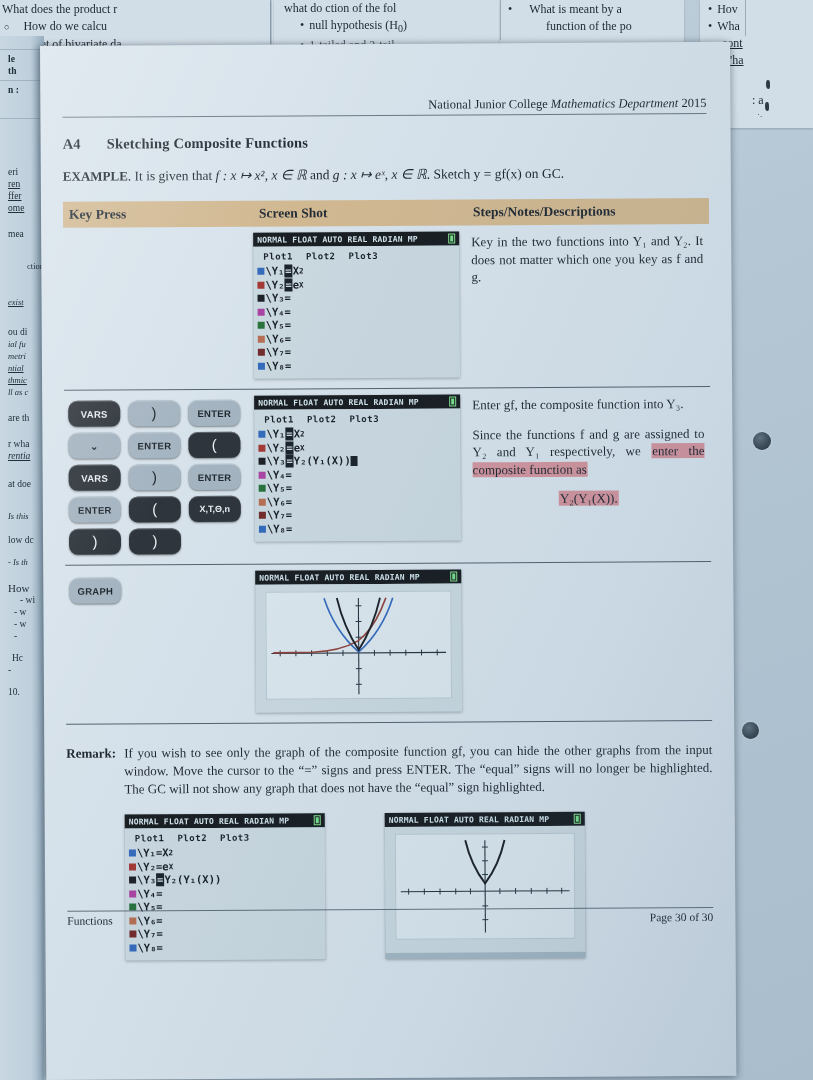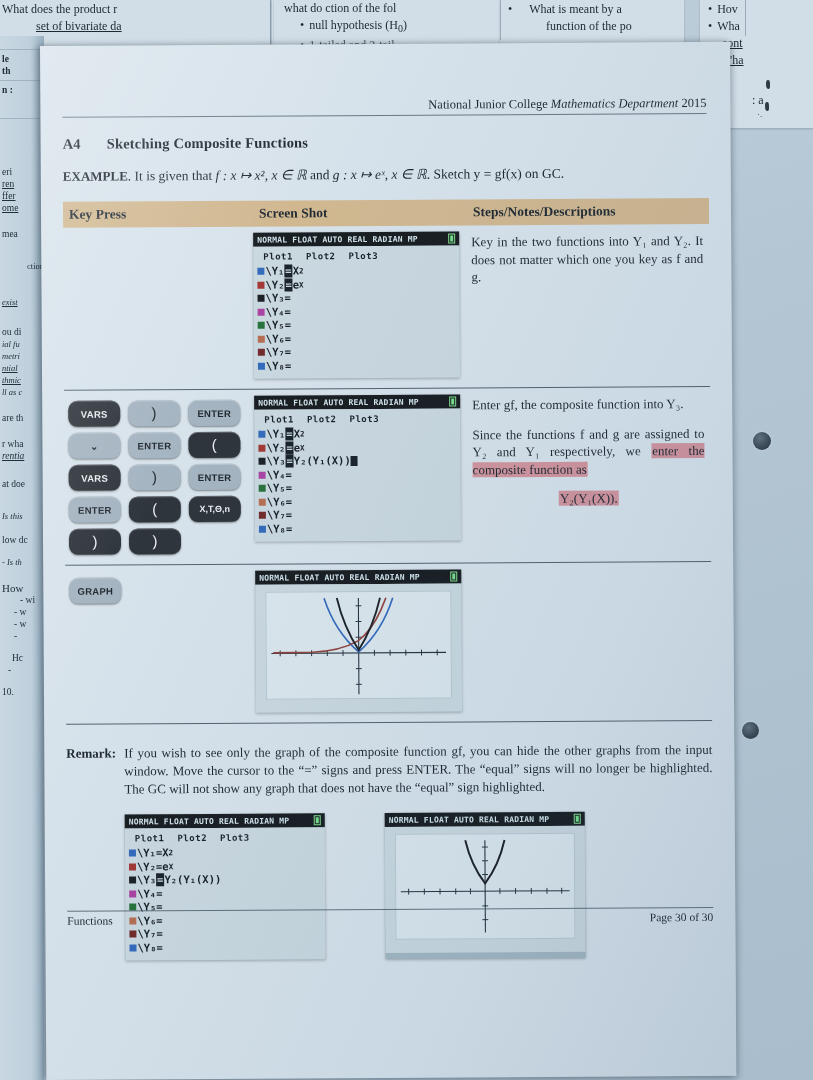--- a/index.html
+++ b/index.html
@@ -33,21 +33,21 @@
   .vrule { position:absolute; width:1px; background:#6d8294; opacity:.55; }
 
   
   #left-strip {
     position:absolute; left:0; top:36px; width:44px; height:1044px;
     background:linear-gradient(90deg,#c8d7e2 0%, #bfd0dc 70%, #96aec0 100%);
     overflow:hidden;
   }
   .left-line {
     font-size:9.5px; line-height:12px; color:#22303b;
-    padding-left:2px; white-space:nowrap;
+    padding-left:8px; white-space:nowrap;
   }
   .left-line.ital { font-style:italic; }
   .left-line.und { text-decoration:underline; }
   .left-rule { height:1px; background:#7d93a5; opacity:.5; margin:3px 0 3px 0; }
 
   
   #page {
     position:absolute;
     left:40px; top:46px; width:690px; height:1034px;
     background:#d5e1ea;
@@ -161,20 +161,21 @@
   }
   .spec { position:absolute; background:#2e3a44; border-radius:50% 50% 40% 60%; }
 </style>
 </head>
 <body>
 
 <div id="backdrop"></div>
 
 <div class="bg-sheet bg-top-strip" style="left:0;width:270px;">
   <div class="bg-txt" style="margin:1px 0 0 2px;">What does the <span class="ital und">product r</span></div>
+  <div class="bg-txt bg-circ" style="margin-left:4px;">&nbsp;&nbsp;&nbsp;How do we <span class="und">calcu</span></div>
   <div class="bg-txt und" style="margin-left:36px;">set of bivariate da</div>
 </div>
 <div class="bg-sheet bg-top-strip" style="left:272px;width:170px;"></div>
 <div class="bg-sheet bg-top-strip" style="left:274px;width:268px;">
   <div class="bg-txt" style="margin:0 0 0 10px;">what do <span class="und">ction</span> of the fol</div>
   <div class="bg-txt bg-bullet" style="margin-left:26px;">null hypothesis (<span class="und">H<sub>0</sub></span>)</div>
   <div class="bg-txt bg-bullet" style="margin-left:26px;opacity:.75;">1-tailed and 2-tail</div>
 </div>
 <div class="bg-sheet bg-top-strip" style="left:500px;width:184px;">
   <div class="bg-txt bg-bullet" style="margin:1px 0 0 8px;">&nbsp;&nbsp;&nbsp;&nbsp;What is meant by a</div>

